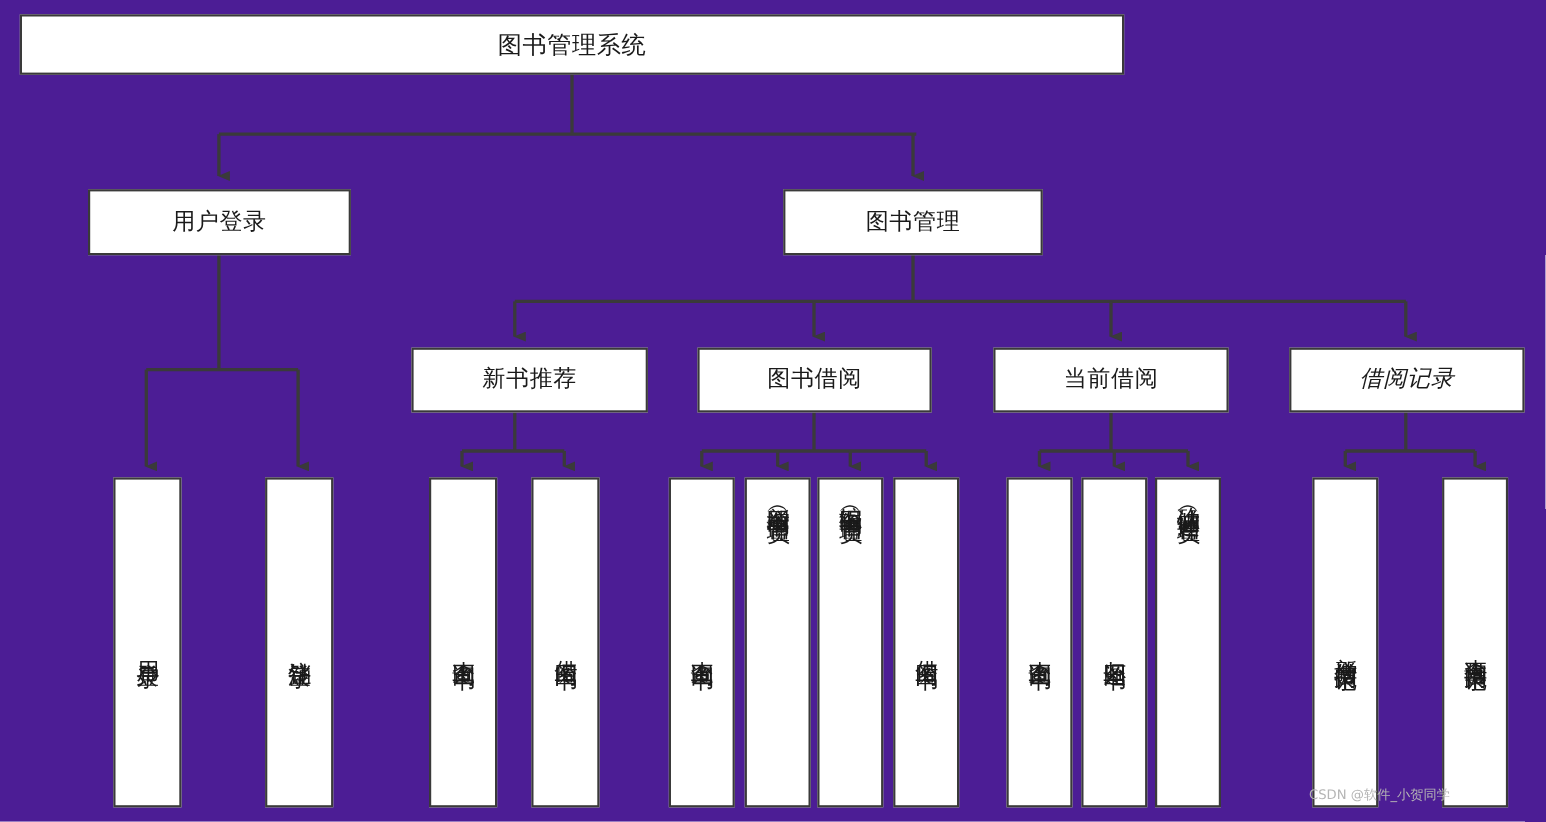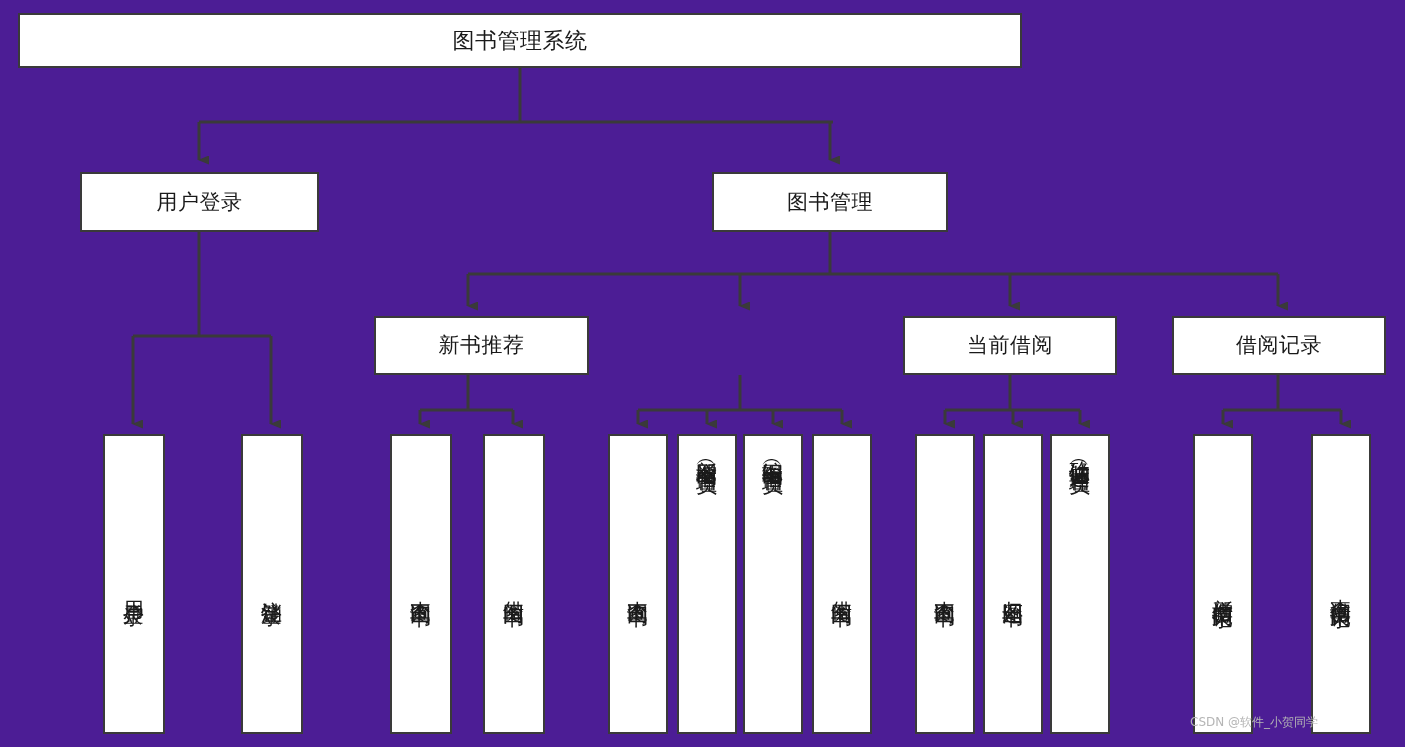--- a/index.html
+++ b/index.html
@@ -140,24 +140,27 @@
   <div class="node h-node" style="left:80px; top:172px; width:239px; height:60px;">
     <span class="lbl">用户登录</span>
   </div>
   <div class="node h-node" style="left:712px; top:172px; width:236px; height:60px;align-items:center;">
     <span class="lbl">图书管理</span>
   </div>
 
   <div class="node h-node" style="left:362px; top:316px; width:215px; height:59px;margin-left:12px;">
     <span class="lbl">新书推荐</span>
   </div>
+  <div class="node h-node" style="left:634px; top:316px; width:213px; height:59px;">
+    <span class="lbl">图书借阅</span>
+  </div>
   <div class="node h-node" style="left:903px; top:316px; width:214px; height:59px;">
     <span class="lbl">当前借阅</span>
   </div>
-  <div class="node h-node" style="left:1172px; top:316px; width:214px; height:59px;">
+  <div class="node h-node" style="left:1172px; top:316px; width:214px; height:59px;font-style:italic;">
     <span class="lbl">借阅记录</span>
   </div>
 
   <div class="node v-node mid" style="left:103px; top:434px; width:62px; height:300px;">
     <span class="lbl">用户登录</span>
   </div>
   <div class="node v-node mid" style="left:241px; top:434px; width:62px; height:300px;">
     <span class="lbl">注销登录</span>
   </div>
 

